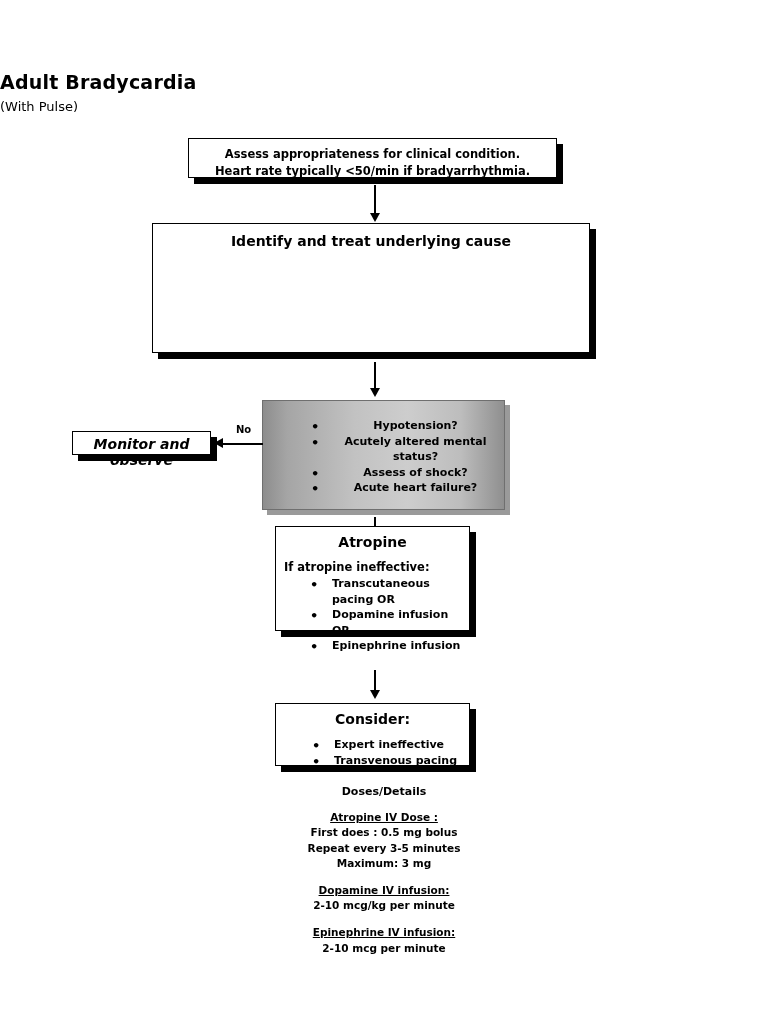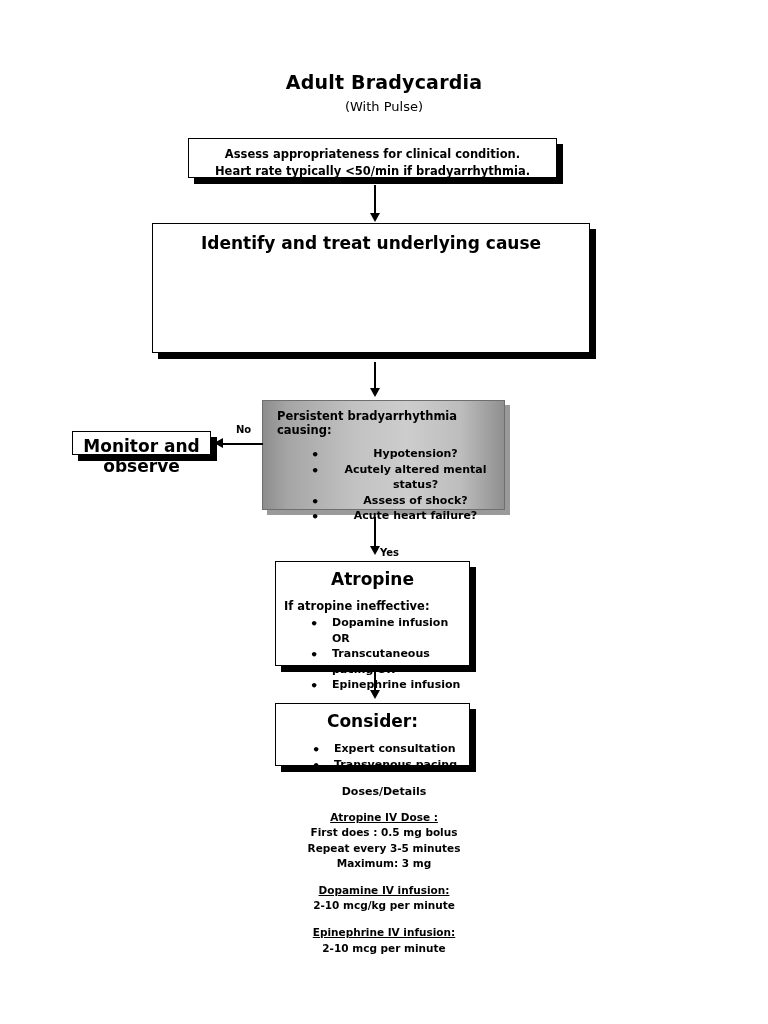--- a/index.html
+++ b/index.html
@@ -15,21 +15,21 @@
     color: #000000;
     overflow: hidden;
   }
 
   
   #title-block {
     position: absolute;
     left: 0;
     top: 72px;
     width: 768px;
-    text-align: center;
+    text-align: left;
   }
   #main-title {
     font-size: 19px;
     font-weight: bold;
     letter-spacing: 0.2px;
     line-height: 1.1;
   }
   #sub-title {
     font-size: 13px;
     font-weight: normal;
@@ -51,21 +51,21 @@
         #8d8d8d 0%,
         #a5a5a5 10%,
         #c2c2c2 38%,
         #cdcdcd 60%,
         #bdbdbd 82%,
         #8f8f8f 100%);
     box-shadow: 5px 5px 0 0 #9a9a9a;
   }
 
   .box-heading {
-    font-size: 17px;
+    font-size: 14px;
     font-weight: bold;
     text-align: center;
   }
   .box-line {
     font-size: 11.5px;
     font-weight: bold;
     text-align: center;
     line-height: 1.45;
   }
   .box-subheading {
@@ -128,24 +128,25 @@
   #box-persistent ul.bullets > li {
     padding-left: 24px;
     line-height: 1.42;
     text-align: center;
   }
   #box-persistent ul.bullets > li::before { left: 0; }
 
   #box-monitor {
     left: 72px; top: 431px; width: 139px; height: 24px;
     padding: 4px 0 0 0;
+    font-style: italic;
   }
 
   #box-atropine {
-    left: 275px; top: 561px; width: 195px; height: 105px;
+    left: 275px; top: 526px; width: 195px; height: 105px;
     padding: 7px 8px 0 8px;
   }
   #box-atropine .sub-lead {
     font-size: 11.5px;
     font-weight: bold;
     text-align: left;
     margin-top: 10px;
   }
   #box-atropine ul.bullets {
     margin-top: 2px;
@@ -245,21 +246,20 @@
 <div class="arrow-down" style="left:369.5px; top:213px;"></div>
 
 <div class="flow-box" id="box-identify">
   <div class="box-heading">Identify and treat underlying cause</div>
 </div>
 
 <div class="conn-line" style="left:374px; top:362px; height:27px;"></div>
 <div class="arrow-down" style="left:369.5px; top:388px;"></div>
 
 <div class="flow-box gradient" id="box-persistent">
-  <div class="box-subheading">Persistent bradyarrhythmia causing:</div>
   <ul class="bullets">
     <li>Hypotension?</li>
     <li>Acutely altered mental status?</li>
     <li>Assess of shock?</li>
     <li>Acute heart failure?</li>
   </ul>
 </div>
 
 <div class="conn-line horizontal" style="left:223px; top:443px; width:40px;"></div>
 <div class="arrow-left" style="left:214px; top:437.5px;"></div>
@@ -270,33 +270,33 @@
 </div>
 
 <div class="conn-line" style="left:374px; top:517px; height:30px;"></div>
 <div class="arrow-down" style="left:369.5px; top:546px;"></div>
 <div class="edge-label" style="left:380px; top:530px;margin-top:17px;">Yes</div>
 
 <div class="flow-box" id="box-atropine">
   <div class="box-heading">Atropine</div>
   <div class="sub-lead">If atropine ineffective:</div>
   <ul class="bullets">
+    <li>Transcutaneous pacing OR</li>
     <li>Dopamine infusion OR</li>
-    <li>Transcutaneous pacing OR</li>
     <li>Epinephrine infusion</li>
   </ul>
 </div>
 
 <div class="conn-line" style="left:374px; top:670px; height:21px;"></div>
 <div class="arrow-down" style="left:369.5px; top:690px;"></div>
 
 <div class="flow-box" id="box-consider">
   <div class="box-heading">Consider:</div>
   <ul class="bullets">
-    <li>Expert consultation</li>
+    <li>Expert ineffective</li>
     <li>Transvenous pacing</li>
   </ul>
 </div>
 
 <div id="doses-block">
   <div id="doses-title">Doses/Details</div>
 
   <div class="dose-group">
     <div class="dose-head">Atropine IV Dose :</div>
     <div class="dose-line">First does : 0.5 mg bolus</div>

